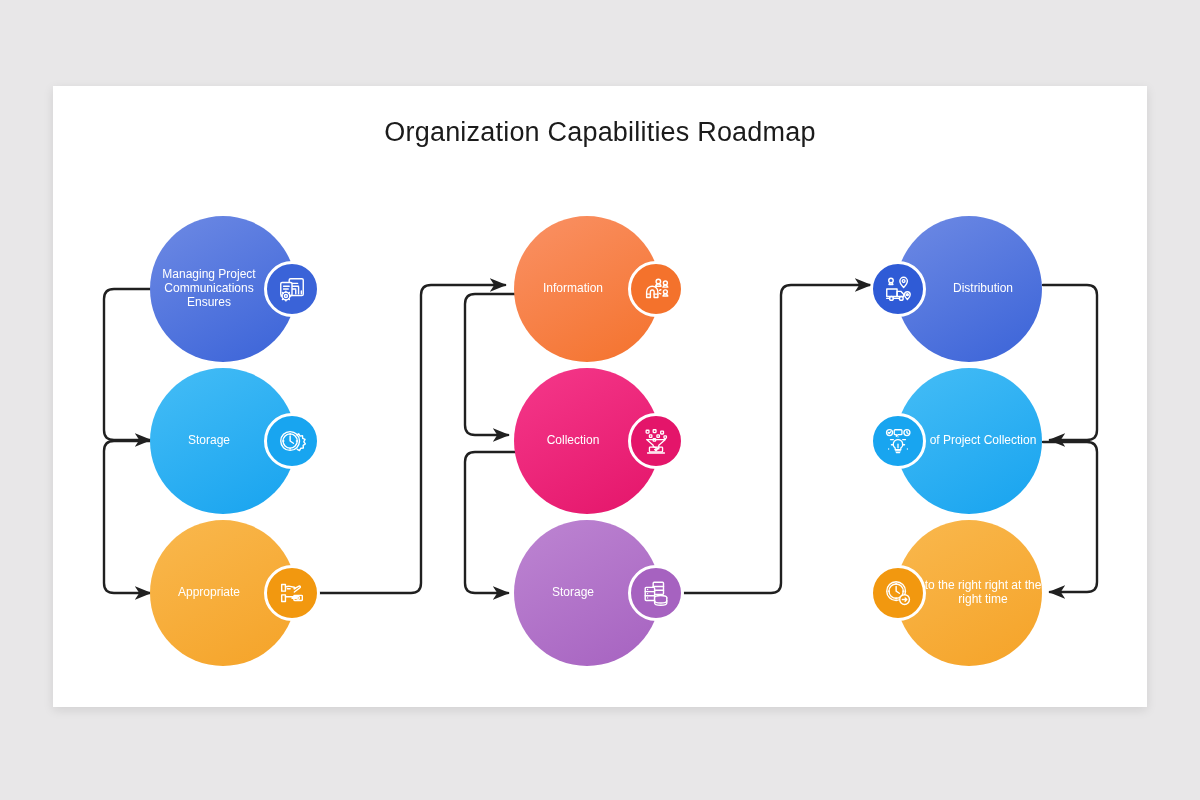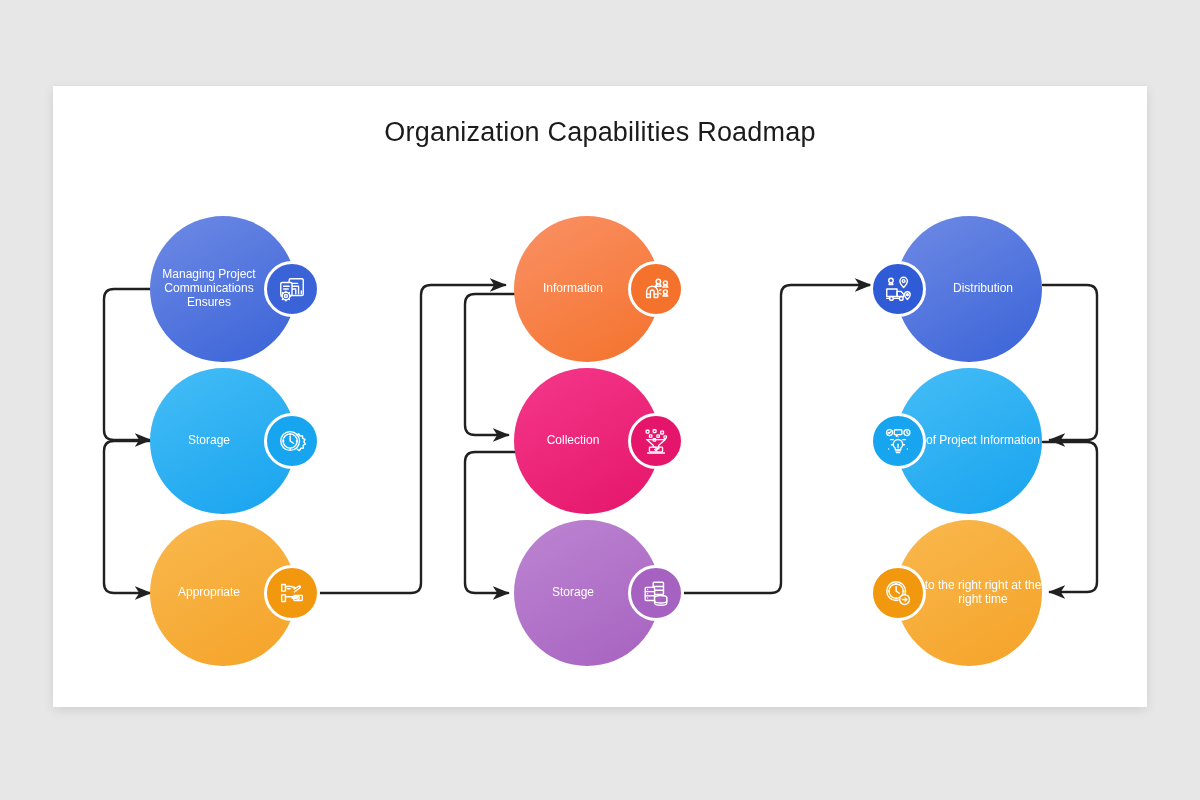--- a/index.html
+++ b/index.html
@@ -219,21 +219,21 @@
       <circle cx="19.5" cy="26" r="2"></circle>
       <path d="M11 26h6.5M4 26h3"></path>
       <path d="M26 19c1.7 0 3 1.3 3 3 0 2.2-3 5.2-3 5.2s-3-3-3-5.2c0-1.7 1.3-3 3-3z"></path>
       <circle cx="26" cy="22" r="1"></circle>
     </svg>
   </div>
 </div>
 
 <div class="node right" style="left:870px; top:368px;">
   <div class="bubble" style="background:linear-gradient(150deg,#45bdf6 0%,#17a3ef 100%);">
-    <span class="lbl-right">of Project Information</span>
+    <span class="lbl-right">of Project Collection</span>
   </div>
   <div class="badge" style="left:0px; top:45px; width:56px; height:56px; background:#18a5f0;">
     <svg width="30" height="30" viewBox="0 0 32 32" fill="none" stroke="#fff" stroke-width="1.4" stroke-linecap="round" stroke-linejoin="round">
       <circle cx="7" cy="7" r="3.2"></circle>
       <path d="M5.6 7l1 1 1.8-2"></path>
       <path d="M13 4h6.2c.6 0 1 .4 1 1v3.2c0 .6-.4 1-1 1H16l-1.8 1.7V9.2H13c-.6 0-1-.4-1-1V5c0-.6.4-1 1-1z"></path>
       <circle cx="25.5" cy="7" r="3.2"></circle>
       <path d="M25.5 5.4v1.8l1.2.9"></path>
       <path d="M16 14.5a5 5 0 013 9v1.8h-6v-1.8a5 5 0 013-9z"></path>
       <path d="M13.5 26.5h5M14.2 28.3h3.6"></path>

